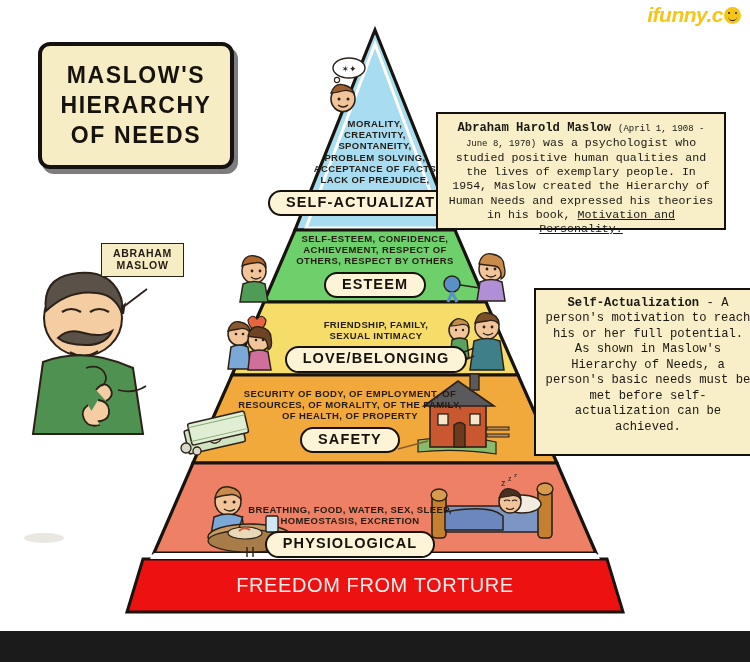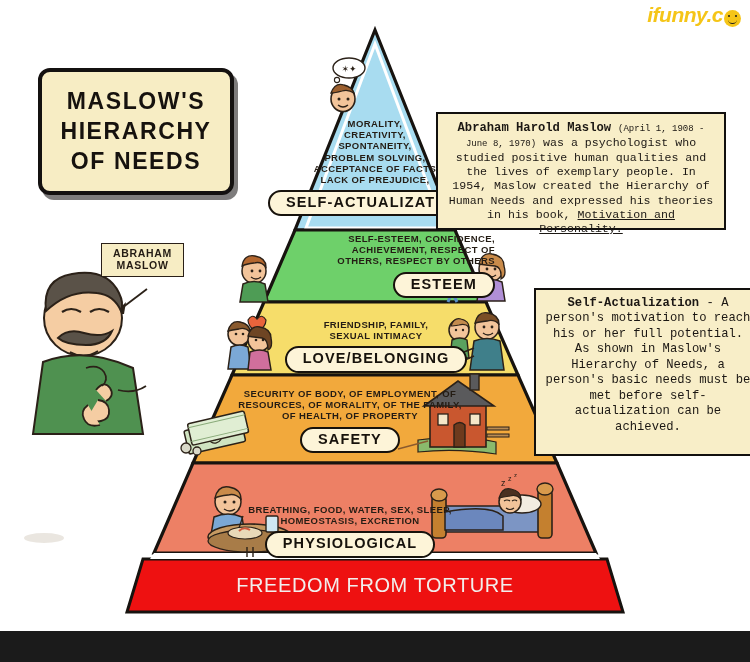--- a/index.html
+++ b/index.html
@@ -44,21 +44,21 @@
     font-size: 14.5px;
     letter-spacing: 1.1px;
     color: #17120c;
     white-space: nowrap;
   }
   .pill-wrap { margin-top: 5px; }
 
   
   #title-card {
     position: absolute;
-    left: 38px; top: 68px;
+    left: 38px; top: 42px;
     width: 196px; height: 127px;
     background: #f7edc4;
     border: 4px solid #141110;
     border-radius: 12px;
     box-shadow: 4px 5px 0 rgba(20,17,16,0.55);
     display: flex; flex-direction: column;
     align-items: center; justify-content: center;
     gap: 3px;
   }
   #title-card div {
@@ -142,21 +142,21 @@
   }
   #watermark {
     position: absolute;
     right: 9px; top: 3px;
     font-size: 21px;
     font-weight: bold;
     font-style: italic;
     color: #f5c518;
     letter-spacing: -0.5px;
     font-family: "Liberation Sans", sans-serif;
-    display: flex; align-items: flex-end; gap: 1px;
+    display: flex; align-items: center; gap: 1px;
   }
   #watermark .smiley {
     display: inline-block;
     width: 17px; height: 17px;
     border-radius: 50%;
     background: #f5c518;
     position: relative;
     font-style: normal;
   }
   #watermark .smiley::before {
@@ -354,21 +354,21 @@
         <div>MORALITY,</div>
         <div>CREATIVITY,</div>
         <div>SPONTANEITY,</div>
         <div>PROBLEM SOLVING,</div>
         <div>ACCEPTANCE OF FACTS</div>
         <div>LACK OF PREJUDICE,</div>
       </div>
     <div class="pill-wrap"><span class="tier-pill">SELF-ACTUALIZATION</span></div>
   </div>
 
-  <div class="tier-text" style="left:255px; top:233px; width:240px;text-align:right;">
+  <div class="tier-text" style="left:255px; top:233px; width:240px;">
     <div class="tier-desc">
         <div>SELF-ESTEEM, CONFIDENCE,</div>
         <div>ACHIEVEMENT, RESPECT OF</div>
         <div>OTHERS, RESPECT BY OTHERS</div>
       </div>
     <div class="pill-wrap"><span class="tier-pill">ESTEEM</span></div>
   </div>
 
   <div class="tier-text" style="left:248px; top:319px; width:256px;">
     <div class="tier-desc">

